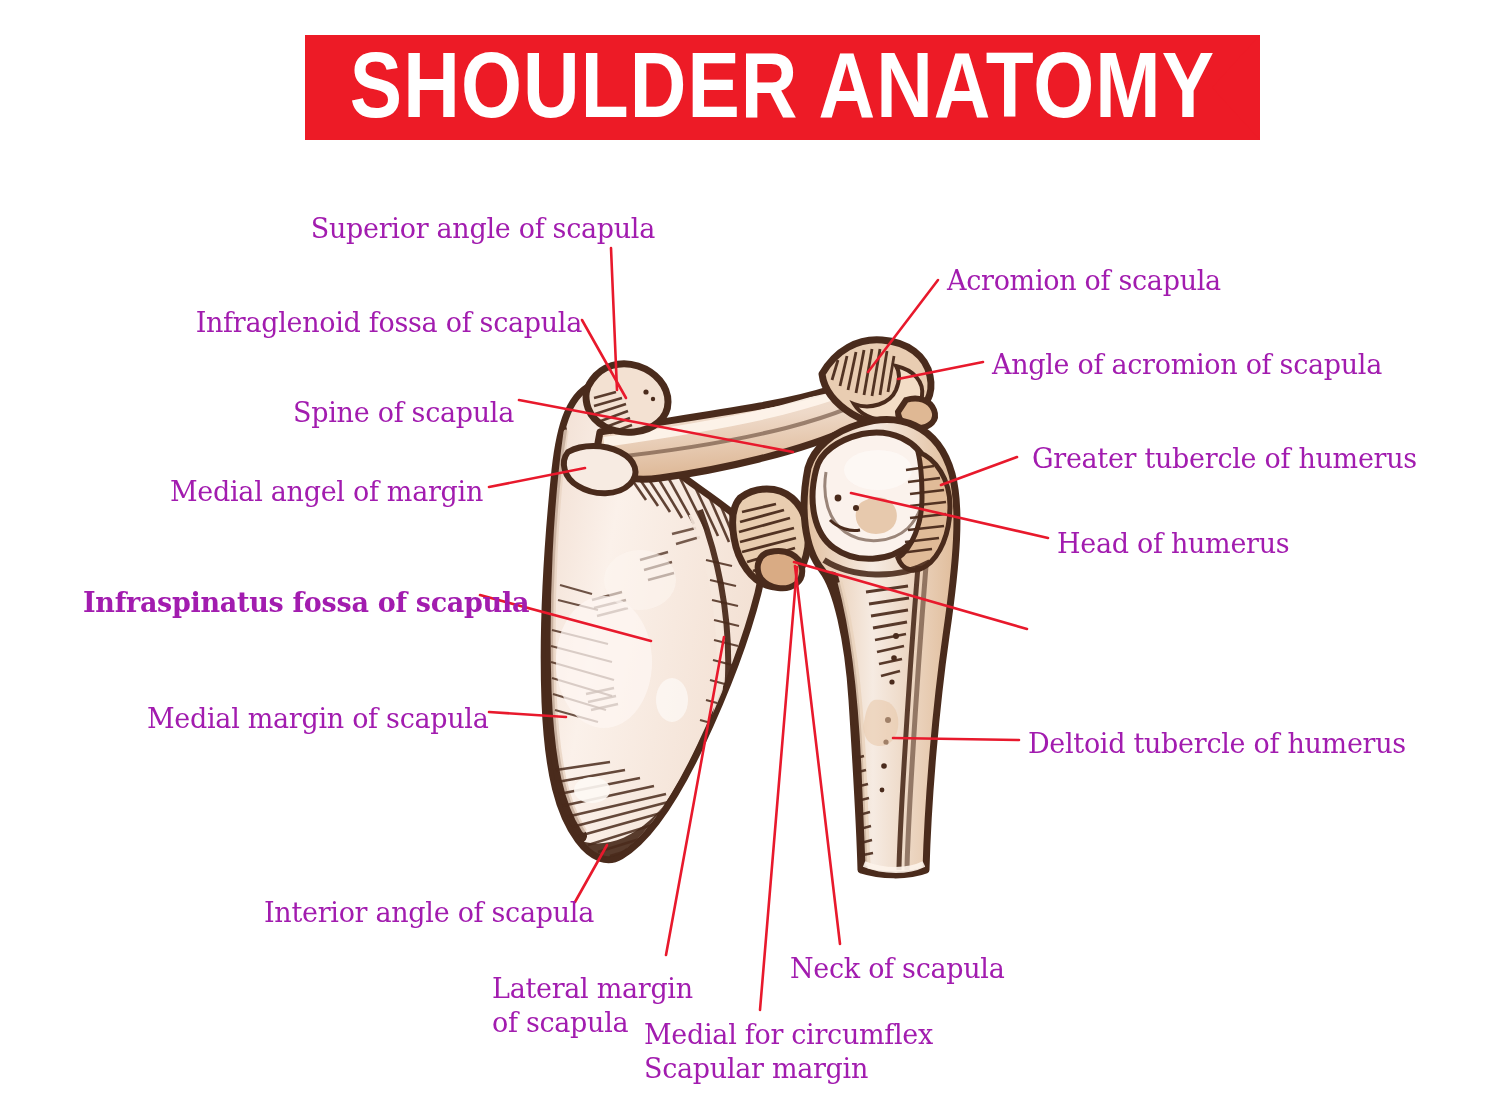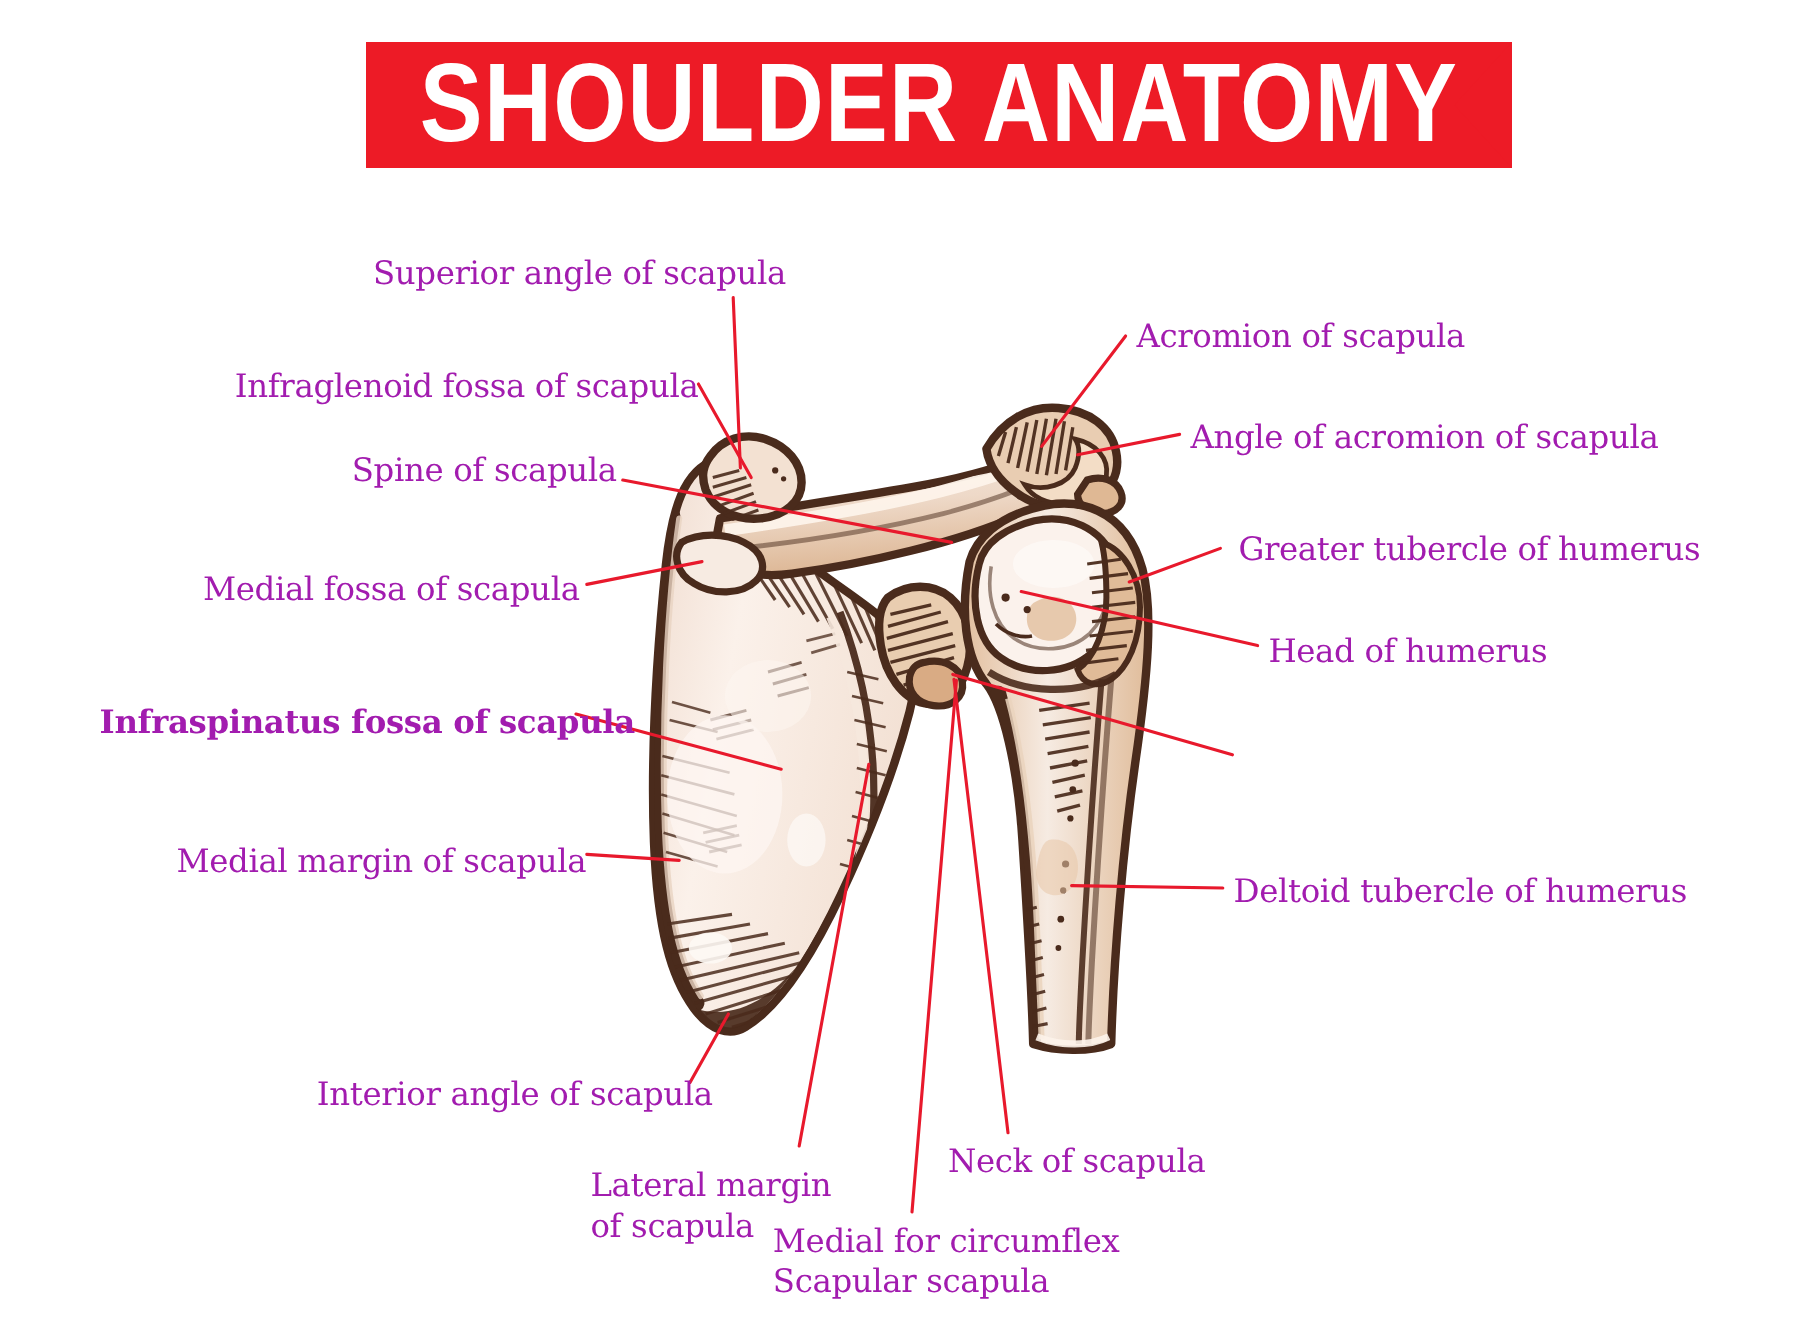--- a/index.html
+++ b/index.html
@@ -368,26 +368,26 @@
   </svg>
 
   <div class="lbl r" style="left:310px; top:212px; width:345px;">
     <span>Superior angle of scapula</span>
   </div>
 
   <div class="lbl r" style="left:170px; top:306px; width:412px;">
     <span>Infraglenoid fossa of scapula</span>
   </div>
 
-  <div class="lbl r" style="left:292px; top:376px; width:222px;">
+  <div class="lbl r" style="left:292px; top:396px; width:222px;">
     <span>Spine of scapula</span>
   </div>
 
   <div class="lbl r" style="left:165px; top:475px; width:318px;">
-    <span>Medial fossa of scapula</span>
+    <span>Medial angel of margin</span>
   </div>
 
   <div class="lbl r" style="left:83px; top:586px; width:392px;font-weight:bold;">
     <span>Infraspinatus fossa of scapula</span>
   </div>
 
   <div class="lbl r" style="left:147px; top:702px; width:336px;">
     <span>Medial margin of scapula</span>
   </div>
 
@@ -395,21 +395,21 @@
     <span>Interior angle of scapula</span>
   </div>
 
   <div class="lbl l" style="left:492px; top:972px; width:210px;">
     <span>Lateral margin</span>
     <span>of scapula</span>
   </div>
 
   <div class="lbl l" style="left:644px; top:1018px; width:300px;">
     <span>Medial for circumflex</span>
-    <span>Scapular scapula</span>
+    <span>Scapular margin</span>
   </div>
 
   <div class="lbl l" style="left:790px; top:952px; width:215px;">
     <span>Neck of scapula</span>
   </div>
 
   <div class="lbl l" style="left:947px; top:264px; width:280px;">
     <span>Acromion of scapula</span>
   </div>
 

